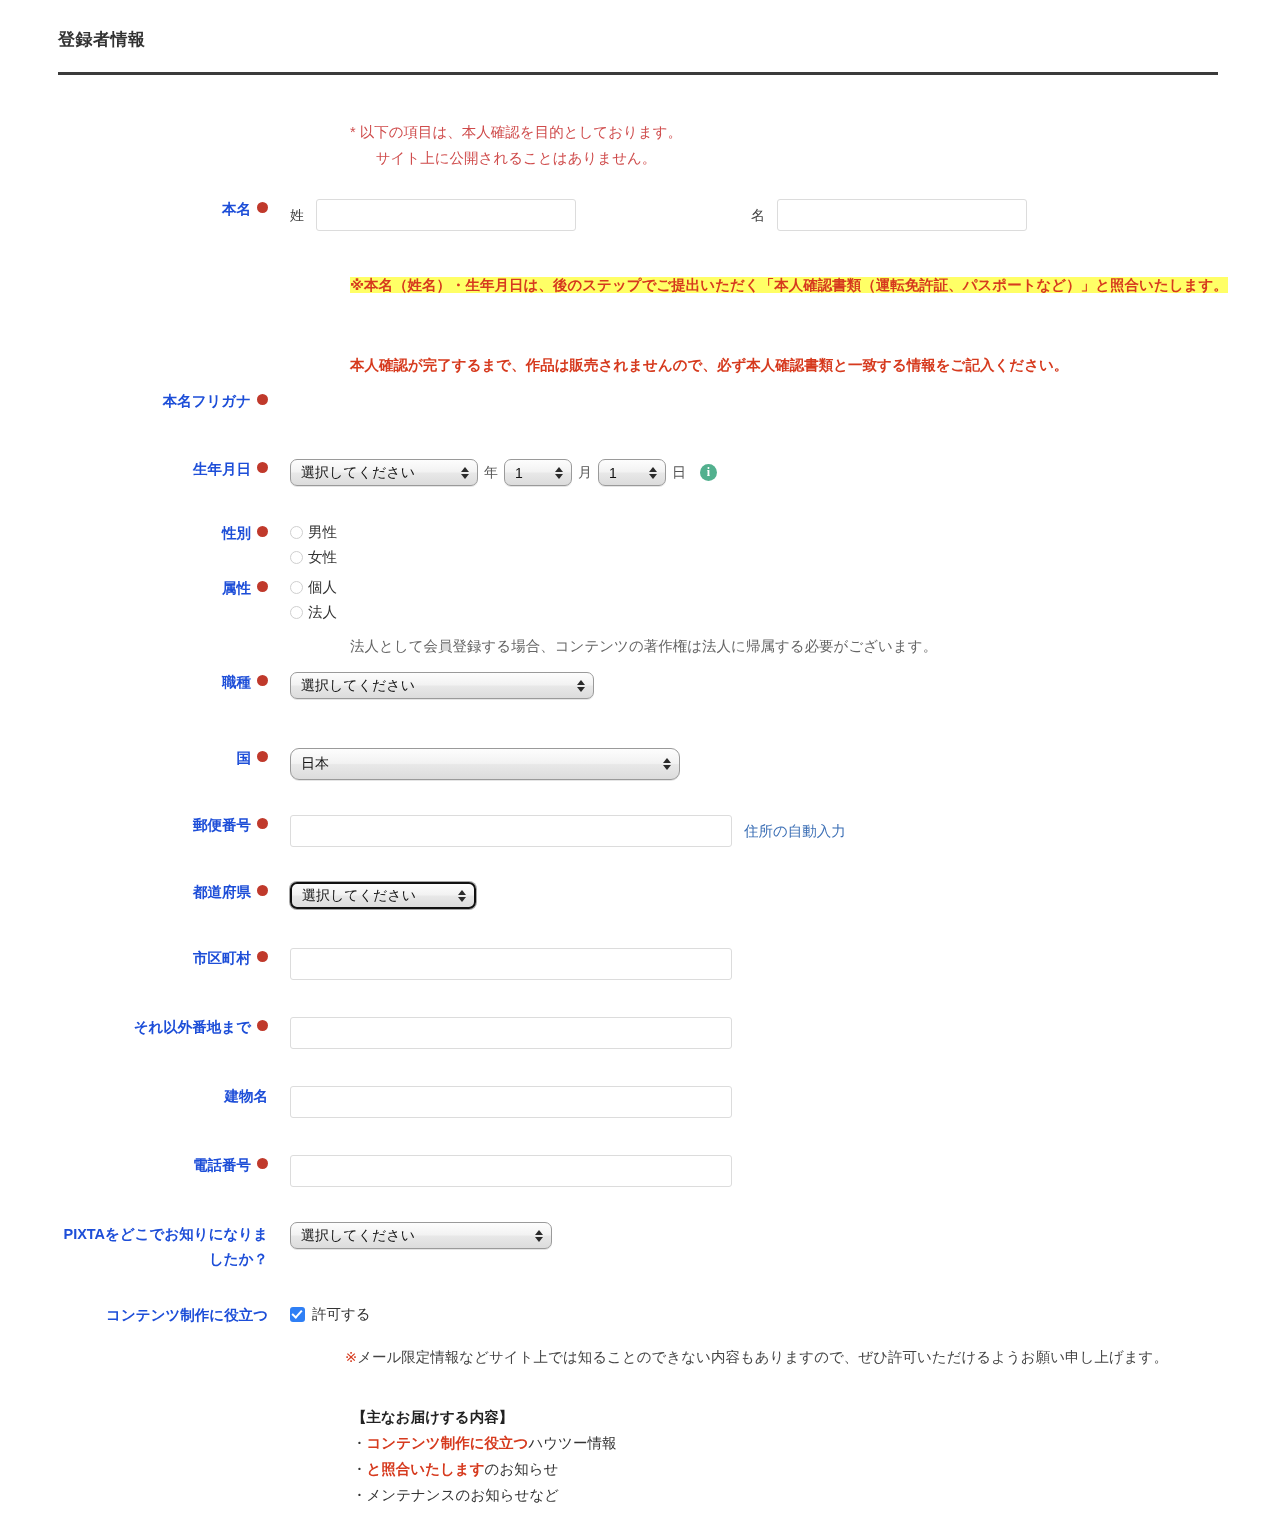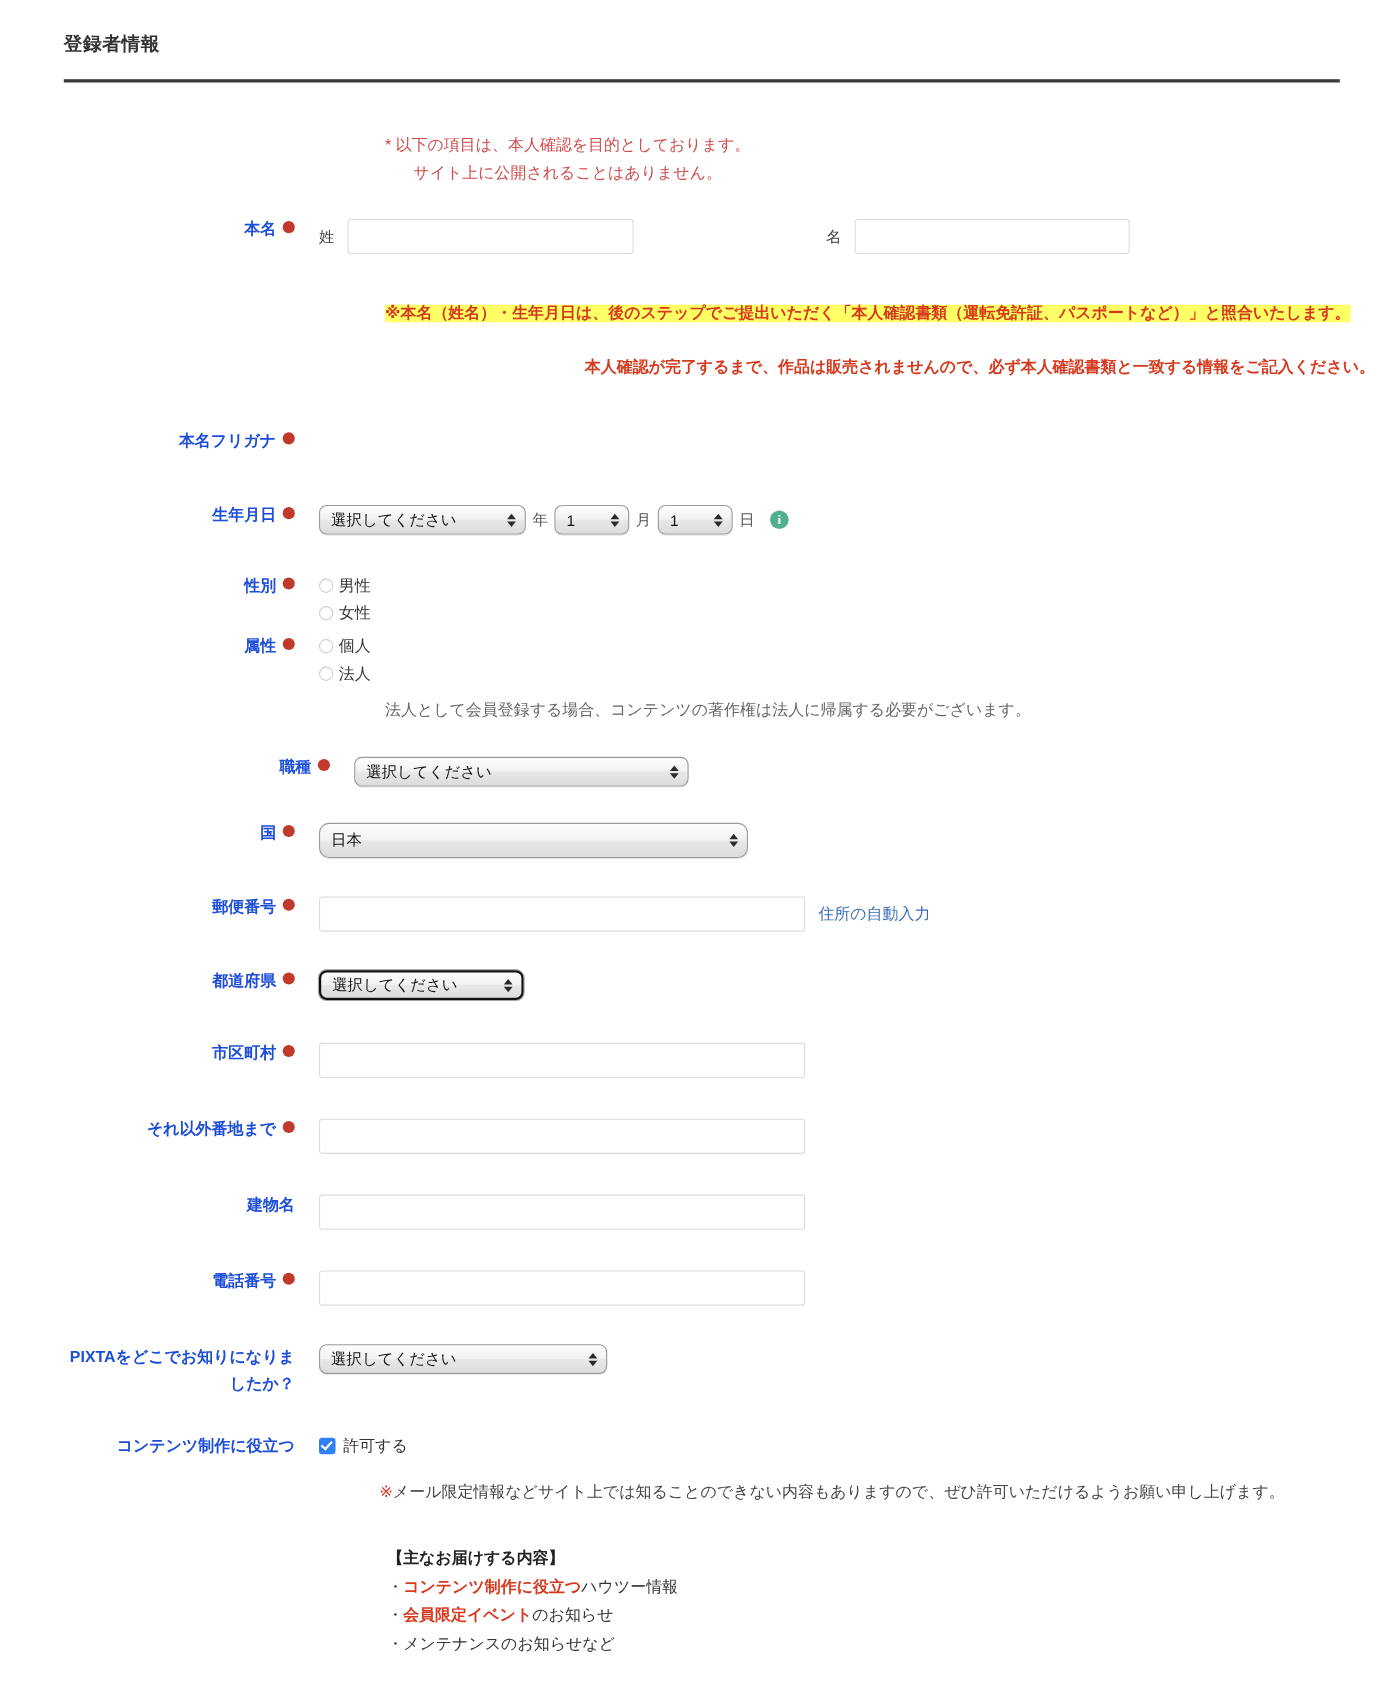--- a/index.html
+++ b/index.html
@@ -245,21 +245,21 @@
       <span class="sublbl">姓</span>
       <input class="txt w260" type="text" value="" style="">
       <span class="sublbl" style="margin-left:175px;">名</span>
       <input class="txt w250" type="text" value="" style="">
     </div>
   </div>
 
   <div class="warn-hl" style="left:350px; top:272px;">
     <span class="hl">※本名（姓名）・生年月日は、後のステップでご提出いただく「本人確認書類（運転免許証、パスポートなど）」と照合いたします。</span>
   </div>
-  <div class="warn-strong" style="left:350px; top:322px;text-align:right;">本人確認が完了するまで、作品は販売されませんので、必ず本人確認書類と一致する情報をご記入ください。</div>
+  <div class="warn-strong" style="left:350px; top:353px;">本人確認が完了するまで、作品は販売されませんので、必ず本人確認書類と一致する情報をご記入ください。</div>
 
   <div class="row" style="left:0px; top:391px;">
     <div class="lbl"><span>本名フリガナ</span><span class="req"></span></div>
   </div>
 
   <div class="row" style="left:0px; top:459px;">
     <div class="lbl"><span>生年月日</span><span class="req"></span></div>
     <div class="fieldzone">
       <div class="sel" style="width:188px;">
         <span>選択してください</span>
@@ -316,21 +316,21 @@
         <div class="radio-item">
           <span class="radio-dot"></span>
           <span class="radio-text">法人</span>
         </div>
       </div>
     </div>
   </div>
 
   <div class="grey-note" style="left:350px; top:634px;">法人として会員登録する場合、コンテンツの著作権は法人に帰属する必要がございます。</div>
 
-  <div class="row" style="left:0px; top:688px;margin-left:32px;">
+  <div class="row" style="left:0px; top:672px;">
     <div class="lbl"><span>職種</span><span class="req"></span></div>
     <div class="fieldzone">
       <div class="sel" style="width:304px;">
         <span>選択してください</span>
         <span class="arrows">
             <i class="up"></i>
             <i class="down"></i>
           </span>
       </div>
     </div>
@@ -420,17 +420,17 @@
         <span class="cb-text">許可する</span>
       </div>
     </div>
   </div>
 
   <div class="mail-note" style="left:345px; top:1343px;"><span class="star">※</span><span>メール限定情報などサイト上では知ることのできない内容もありますので、ぜひ許可いただけるようお願い申し上げます。</span></div>
 
   <div class="bullets" style="left:352px; top:1404px;">
     <div class="head">【主なお届けする内容】</div>
     <div><span>・</span><b class="red">コンテンツ制作に役立つ</b><span>ハウツー情報</span></div>
-    <div><span>・</span><b class="red">会員限定イベント</b><span>のお知らせ</span></div>
+    <div><span>・</span><b class="red">と照合いたします</b><span>のお知らせ</span></div>
     <div>・メンテナンスのお知らせなど</div>
   </div>
 
 </div>
 
 </body></html>

